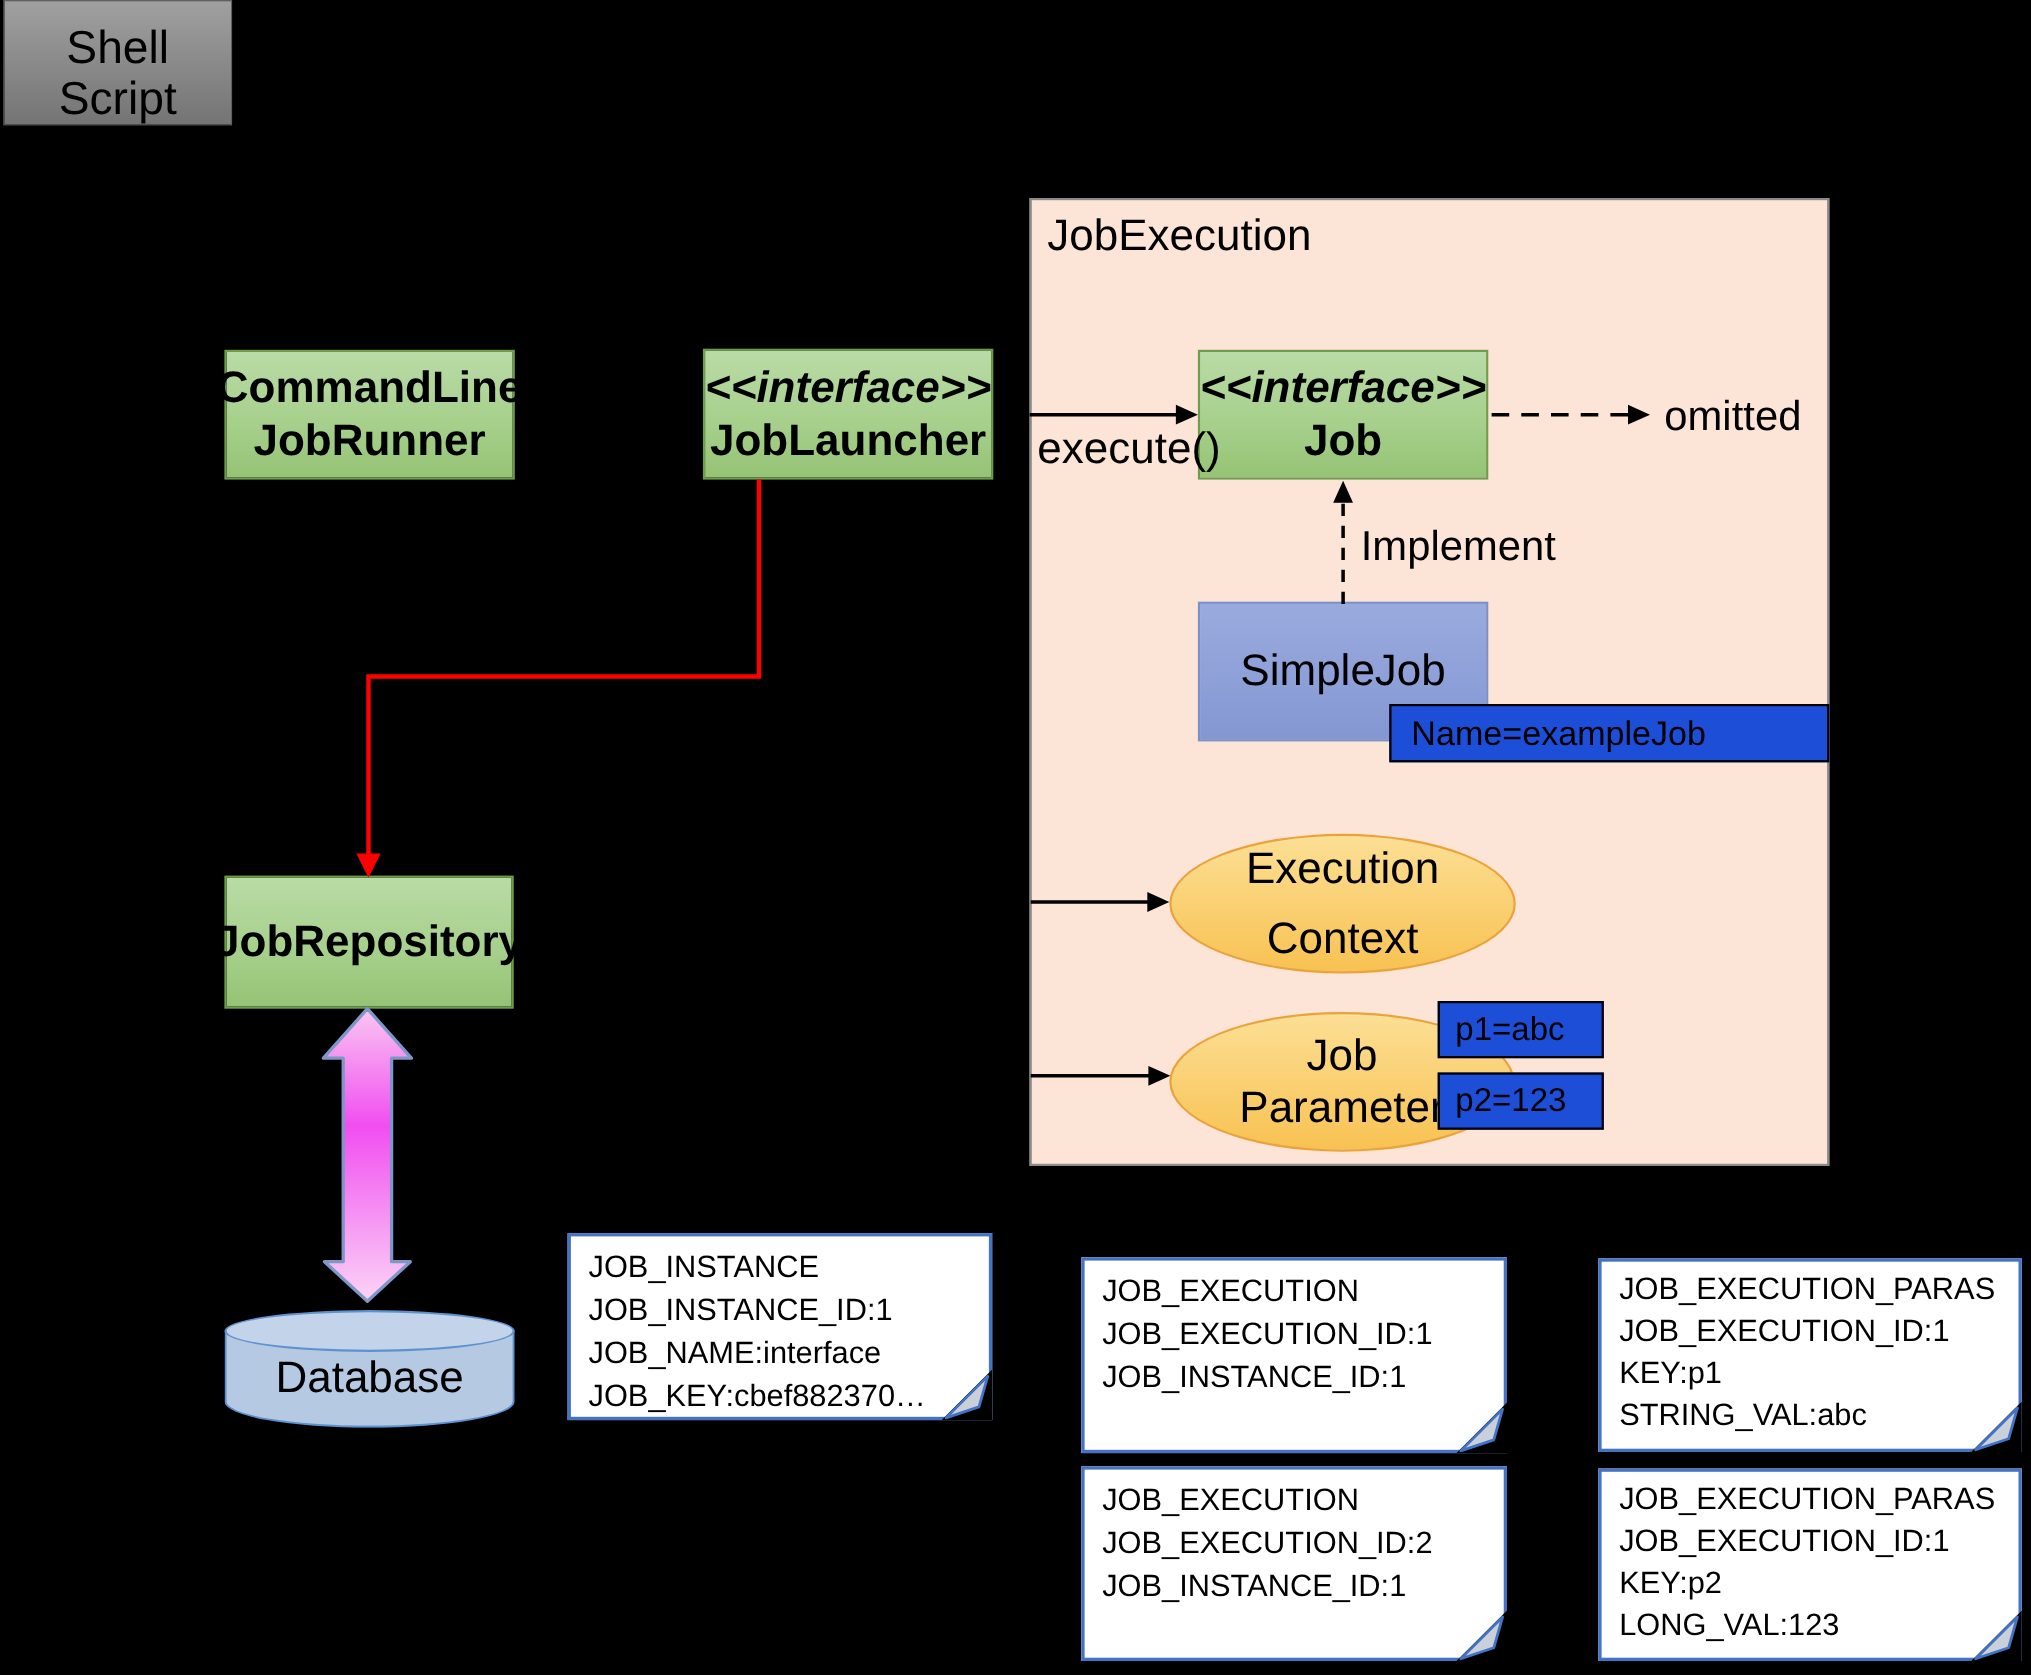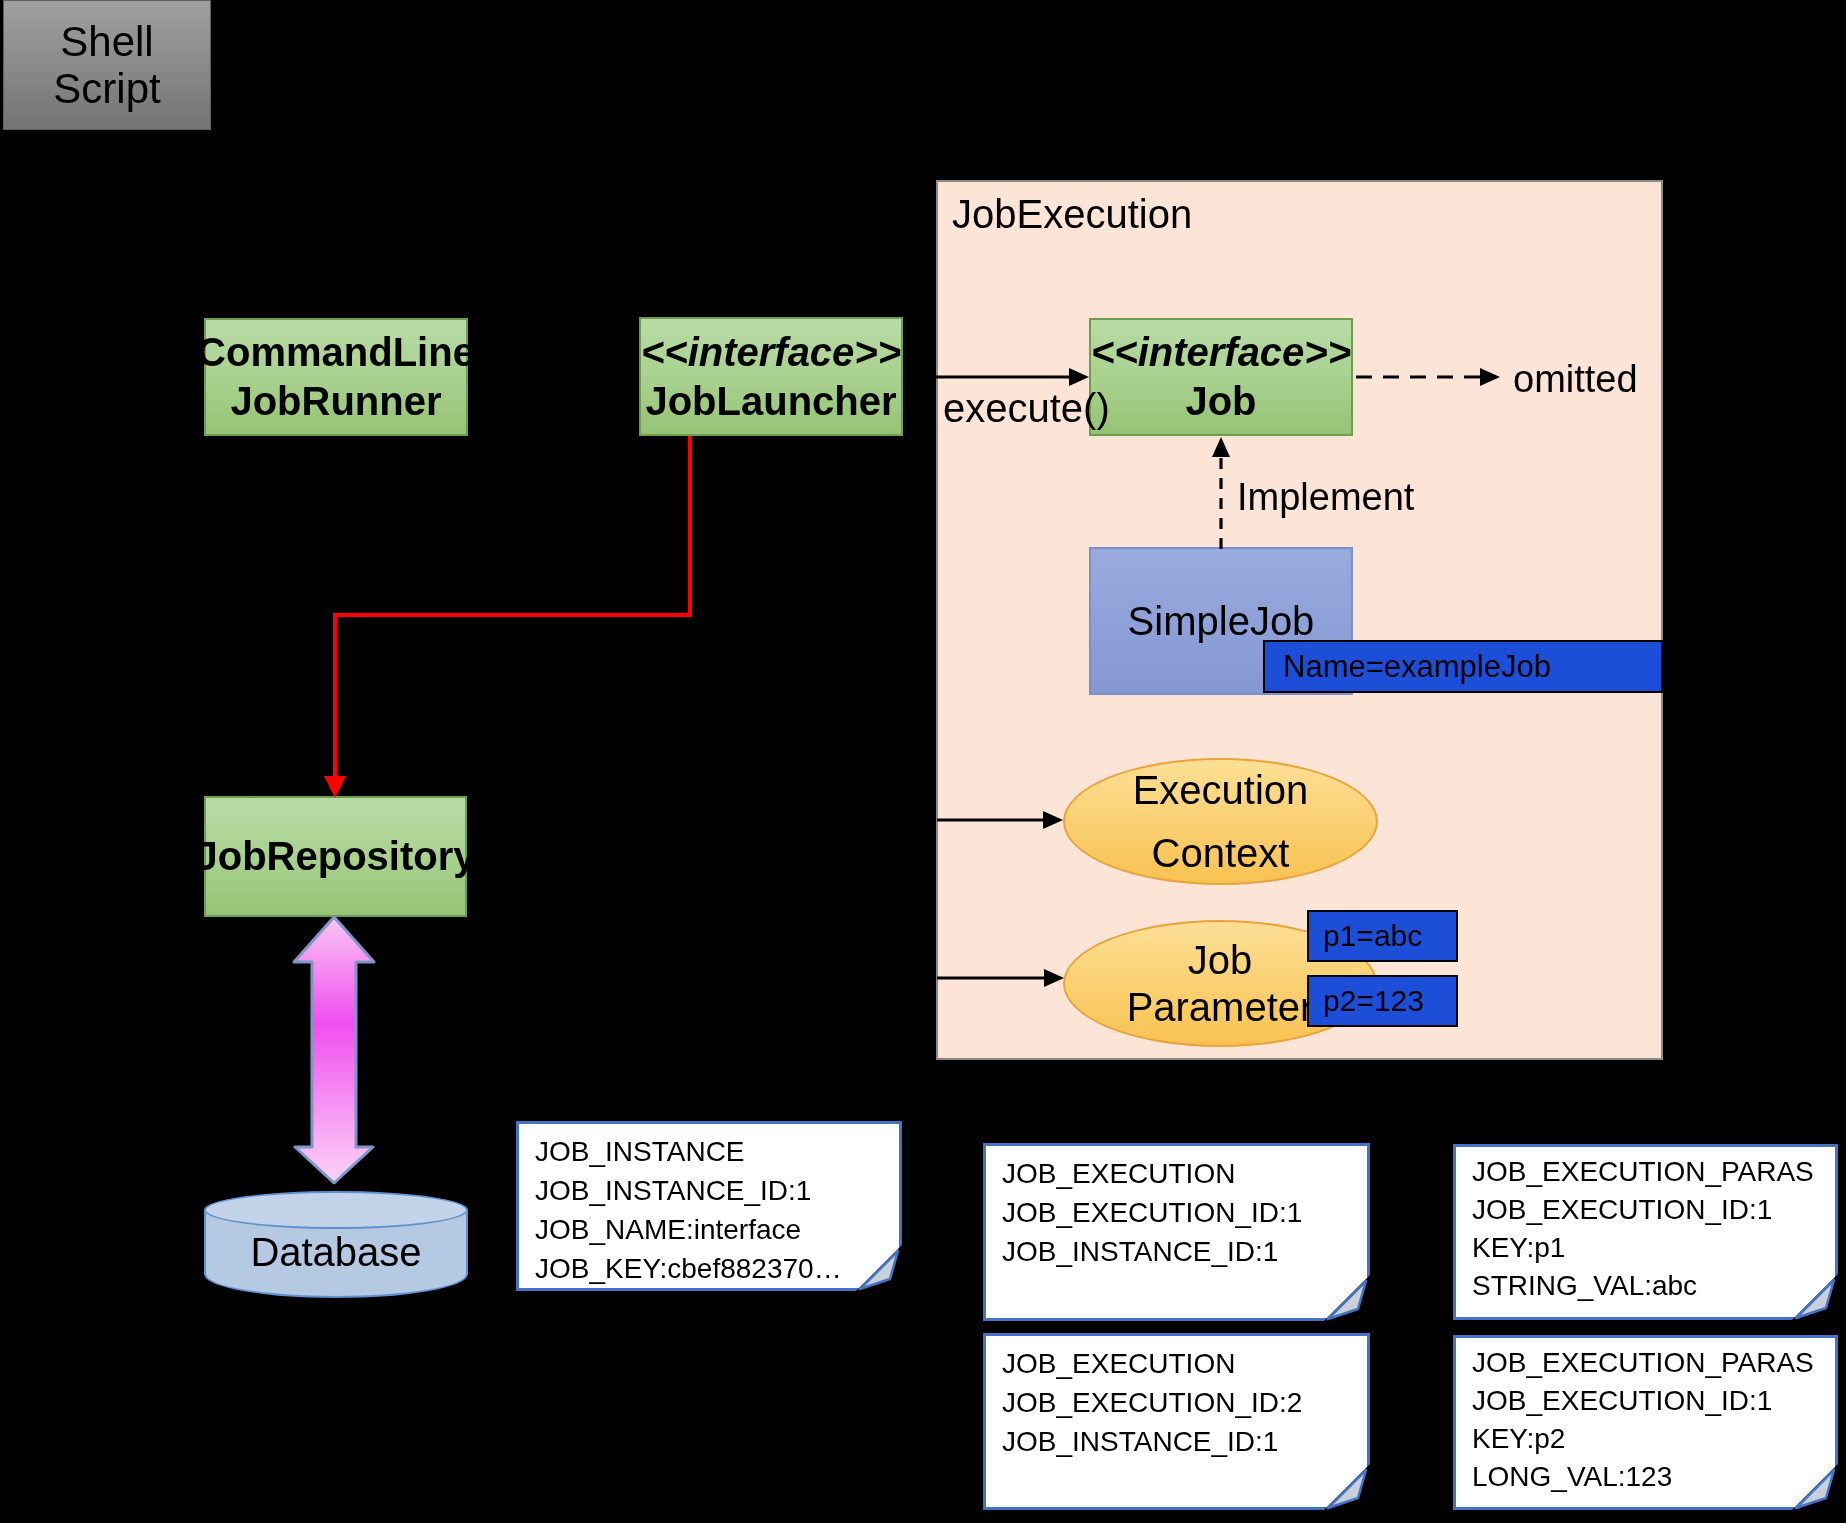--- a/index.html
+++ b/index.html
@@ -60,21 +60,21 @@
     font-size:40px; z-index:12;
   }
 
   #connector-overlay { position:absolute; left:0; top:0; z-index:15; pointer-events:none; }
 </style>
 </head>
 <body>
 
 <div id="canvas">
 
-  <div class="box grayg" style="left:3px; top:0px; width:208px; height:130px;">
+  <div class="box grayg" style="left:3px; top:0px; width:208px; height:114px;justify-content:flex-end;">
     <div>Shell</div>
     <div>Script</div>
   </div>
 
   <div id="jobexecution-container"></div>
   <div class="lbl" style="left:952px; top:192px; font-size:40px;">JobExecution</div>
 
   <div class="box green" style="left:204px; top:318px; width:264px; height:118px;">
     <div>CommandLine</div>
     <div>JobRunner</div>
@@ -83,21 +83,21 @@
   <div class="box green" style="left:639px; top:317px; width:264px; height:119px;">
     <div class="stereotype">&lt;&lt;interface&gt;&gt;</div>
     <div>JobLauncher</div>
   </div>
 
   <div class="box green" style="left:1089px; top:318px; width:264px; height:118px;">
     <div class="stereotype">&lt;&lt;interface&gt;&gt;</div>
     <div>Job</div>
   </div>
 
-  <div class="box blue" style="left:1089px; top:547px; width:264px; height:148px;">
+  <div class="box blue" style="left:1089px; top:547px; width:264px; height:127px;">
     <div>SimpleJob</div>
   </div>
 
   <div class="tag" style="left:1263px; top:640px; width:400px; height:53px;">Name=exampleJob</div>
 
   <div class="ellipse" style="left:1063px; top:758px; width:315px; height:127px;gap:16px;">
     <div>Execution</div>
     <div>Context</div>
   </div>
 

